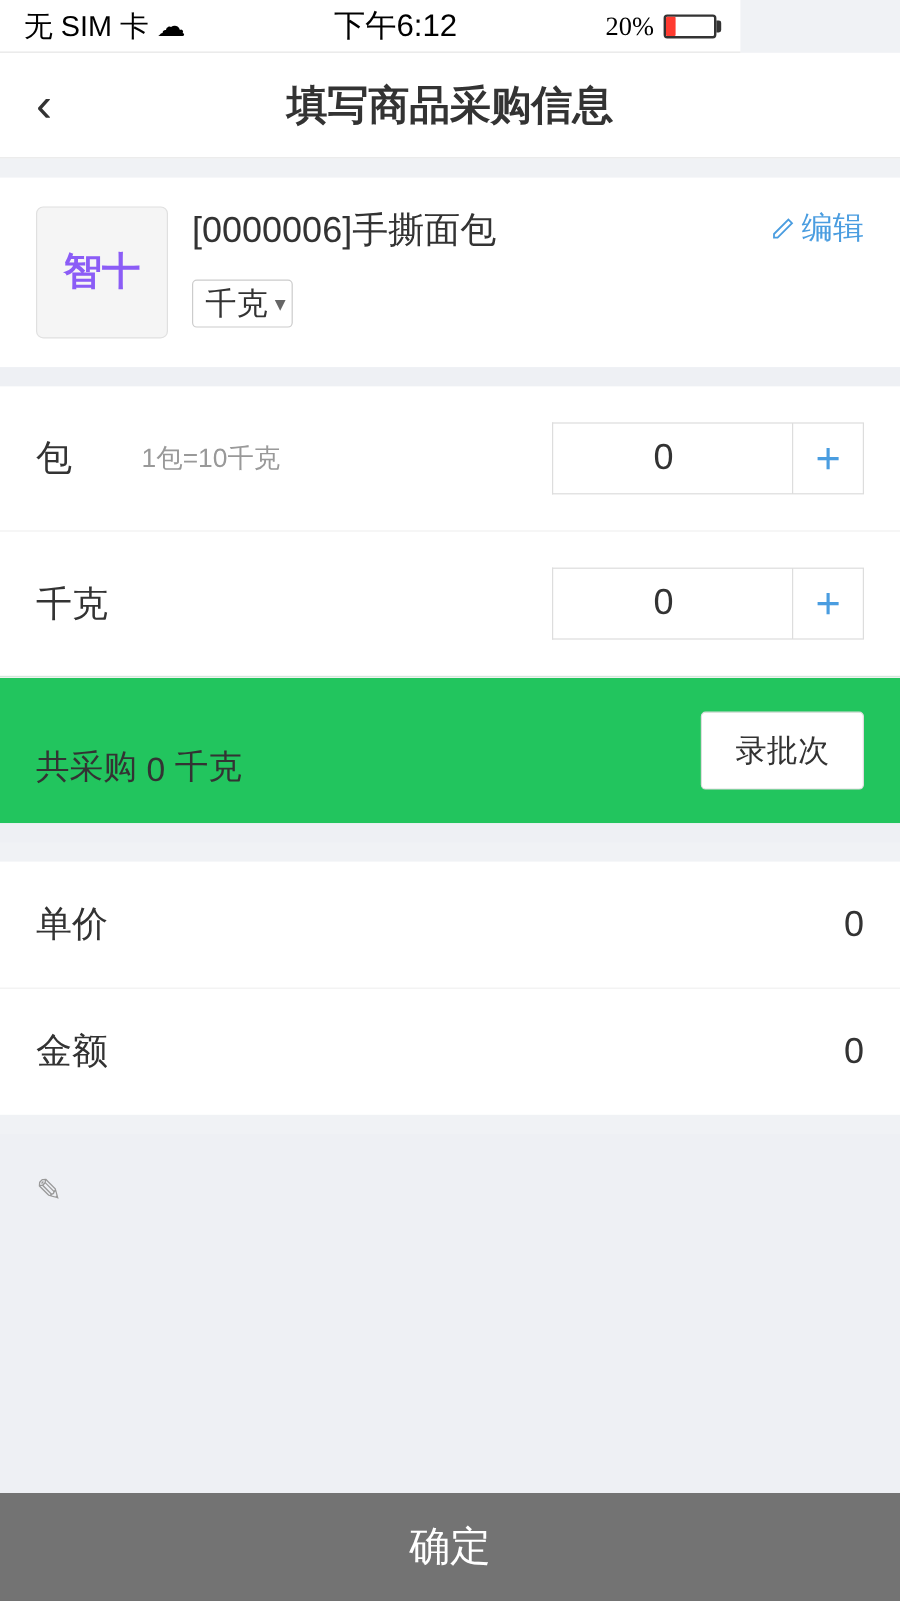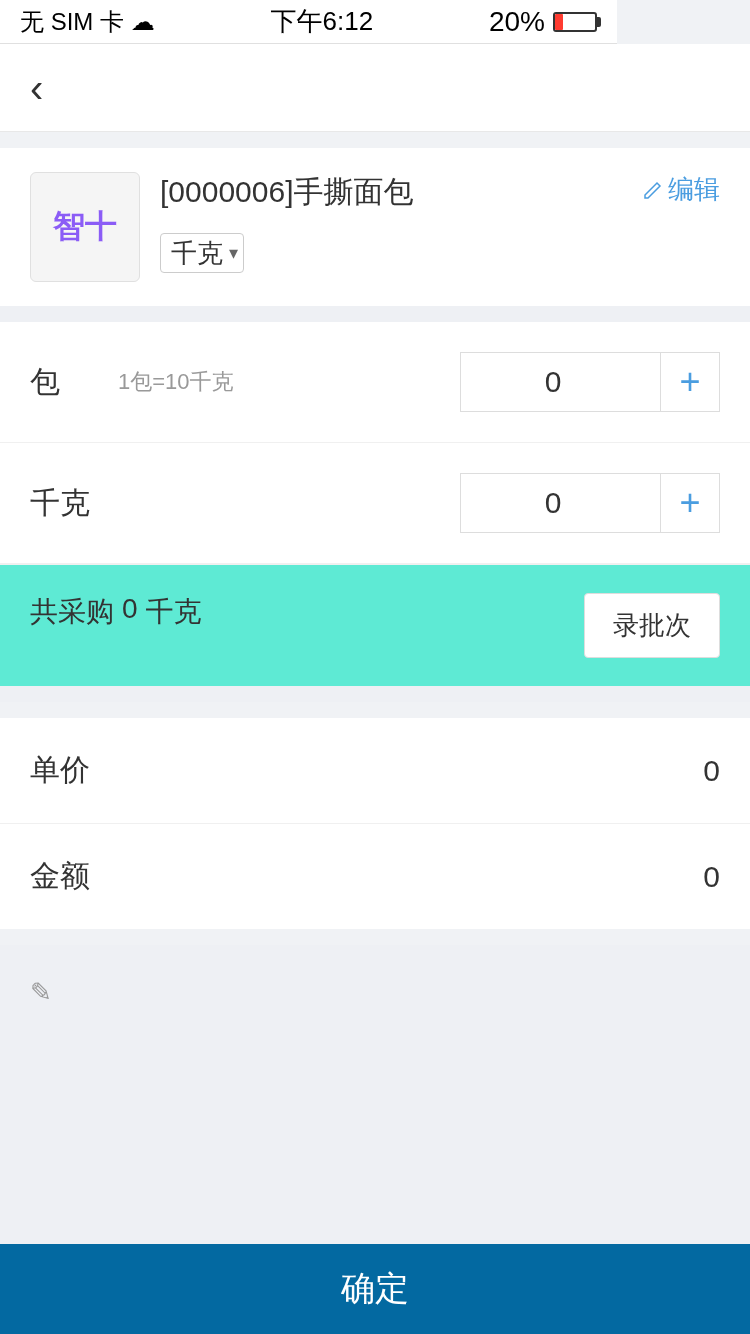--- a/index.html
+++ b/index.html
@@ -21,21 +21,21 @@
       display: flex;
       align-items: center;
       justify-content: space-between;
       padding: 0 20px;
       font-size: 24px;
       color: #000;
       border-bottom: 1px solid #e0e0e0;
     }
     .status-left { display: flex; align-items: center; gap: 8px; }
     .status-center { font-size: 26px; font-weight: 500; }
-    .status-right { display: flex; align-items: center; gap: 8px; font-size: 28px; }
+    .status-right { display: flex; align-items: center; gap: 8px; font-size: 22px; font-family: Liberation Serif, serif; }
     .battery-icon {
       width: 44px;
       height: 20px;
       border: 2px solid #333;
       border-radius: 3px;
       position: relative;
       display: inline-flex;
       align-items: center;
     }
     .battery-icon::after {
@@ -237,23 +237,23 @@
       display: flex;
       align-items: center;
       justify-content: center;
       font-size: 36px;
       color: #4a9de0;
       cursor: pointer;
     }
 
     
     .total-row {
-      background: #5eead4;
-      display: flex;
-      align-items: flex-start;
+      background: #22c55e;
+      display: flex;
+      align-items: flex-end;
       padding: 28px 30px;
       border-top: 1px solid #f0f0f0;
     }
     .total-label {
       font-size: 28px;
       color: #333;
     }
     .total-value {
       font-size: 28px;
       color: #333;
@@ -325,21 +325,21 @@
       flex: 1;
       min-height: 300px;
     }
 
     
     .bottom-bar {
       position: fixed;
       bottom: 0;
       width: 750px;
       height: 90px;
-      background: #0369a1;
+      background: #737373;
       display: flex;
       align-items: center;
       justify-content: center;
       cursor: pointer;
     }
     .confirm-btn-label {
       font-size: 34px;
       color: #fff;
       font-weight: 500;
     }
@@ -359,20 +359,21 @@
   <div class="status-right">
     <span>20%</span>
     <div class="battery-icon">
       <div class="battery-fill"></div>
     </div>
   </div>
 </div>
 
 <div class="nav-bar">
   <span class="nav-back">‹</span>
+  <span class="nav-title">填写商品采购信息</span>
 </div>
 
 <div class="page-content">
 
   <div class="product-card">
     <div class="product-image">
       <span class="product-image-text">智十</span>
     </div>
     <div class="product-info">
       <div class="product-header">

